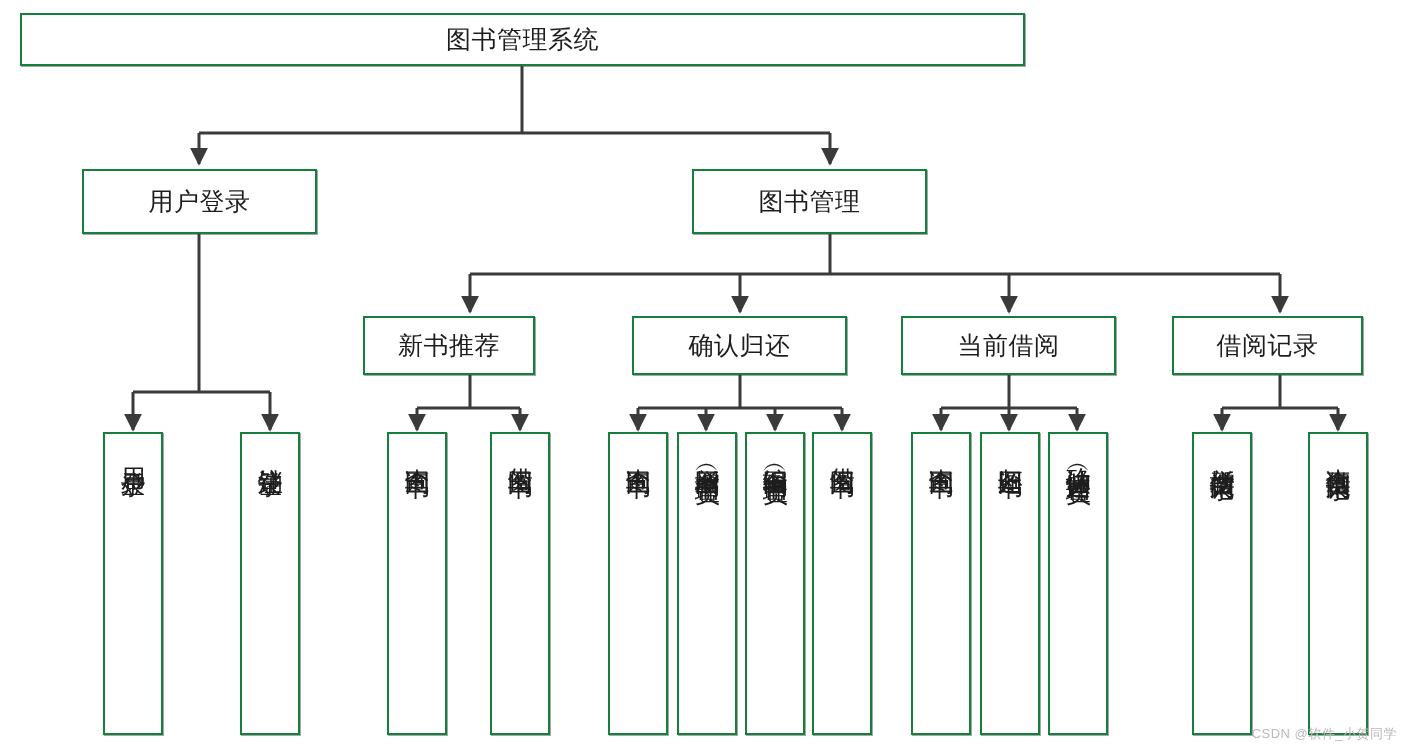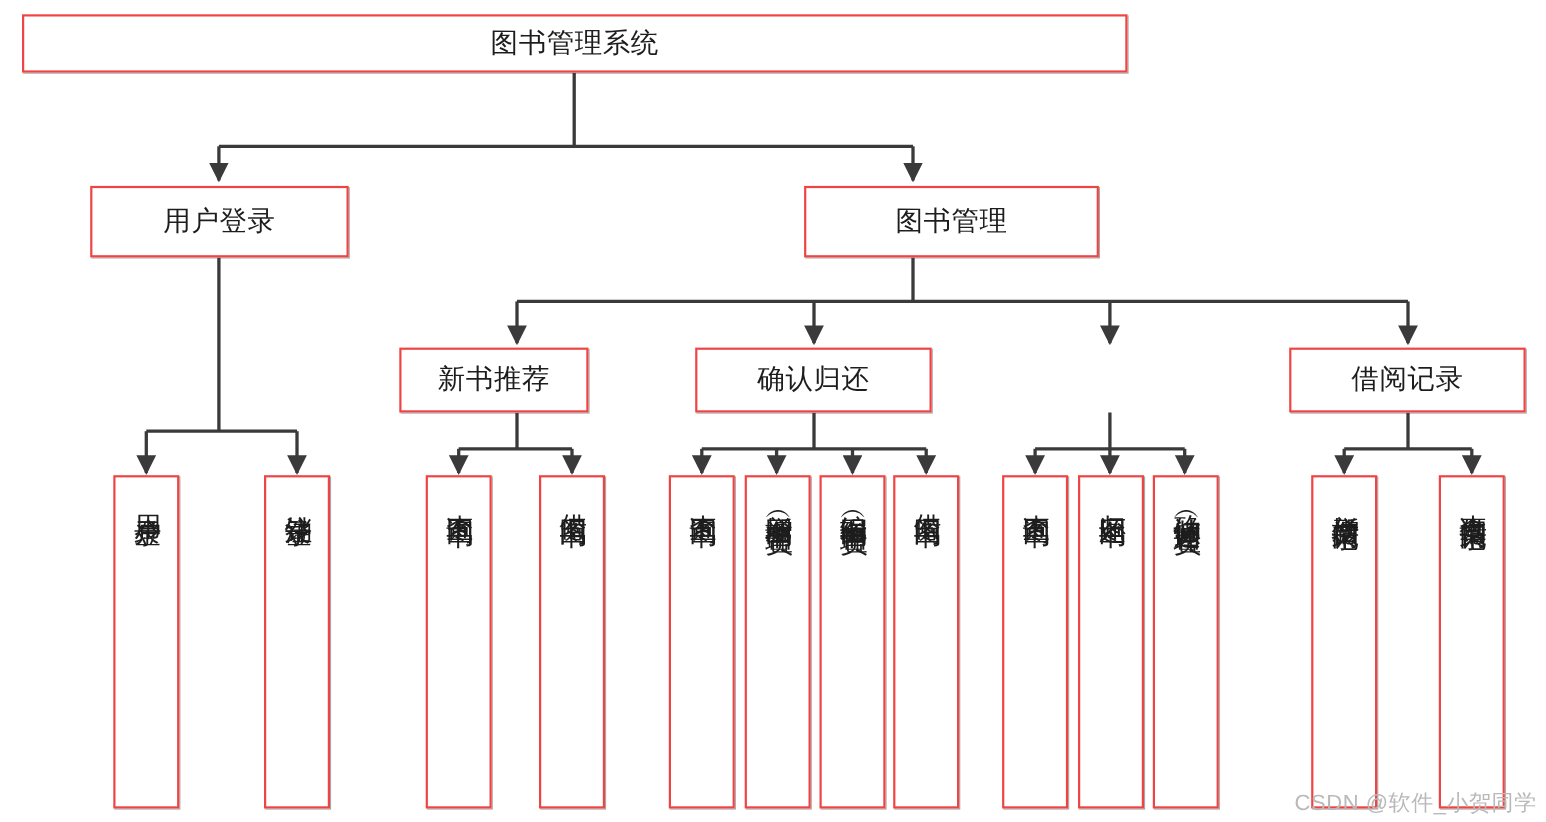--- a/index.html
+++ b/index.html
@@ -23,21 +23,21 @@
     left: 0;
     top: 0;
     width: 1405px;
     height: 747px;
     pointer-events: none;
   }
   .node {
     position: absolute;
     box-sizing: border-box;
     background: #ffffff;
-    border: 2px solid #ef4444;
+    border: 2px solid #15803d;
     box-shadow: 1px 1px 0 rgba(60,60,60,0.45);
     display: flex;
     align-items: center;
     justify-content: center;
     color: #1d1d1d;
   }
   .node .node-label {
     display: block;
     text-align: center;
     line-height: 1.25;
@@ -61,21 +61,21 @@
     text-orientation: upright;
     font-size: 25px;
     line-height: 1.18;
     letter-spacing: 2px;
     max-height: 100%;
   }
   .watermark {
     position: absolute;
     right: 8px;
     bottom: 4px;
-    font-size: 20px;
+    font-size: 13px;
     color: #b9b9b9;
     white-space: nowrap;
     letter-spacing: 0.5px;
   }
 </style>
 </head>
 <body>
 
 <div id="diagram-canvas">
 
@@ -129,31 +129,34 @@
     </g>
   </svg>
 
   <div class="node root horiz" style="left:20px; top:13px; width:1005px; height:53px;">
     <span class="node-label">图书管理系统</span>
   </div>
 
   <div class="node horiz" style="left:82px; top:169px; width:235px; height:65px;">
     <span class="node-label">用户登录</span>
   </div>
-  <div class="node horiz" style="left:731px; top:169px; width:268px; height:65px;">
+  <div class="node horiz" style="left:692px; top:169px; width:235px; height:65px;">
     <span class="node-label">图书管理</span>
   </div>
 
   <div class="node horiz" style="left:363px; top:316px; width:172px; height:59px;">
     <span class="node-label">新书推荐</span>
   </div>
   <div class="node horiz" style="left:632px; top:316px; width:215px; height:59px;">
     <span class="node-label">确认归还</span>
   </div>
-  <div class="node horiz" style="left:1172px; top:316px; width:215px; height:59px;">
+  <div class="node horiz" style="left:901px; top:316px; width:215px; height:59px;">
+    <span class="node-label">当前借阅</span>
+  </div>
+  <div class="node horiz" style="left:1172px; top:316px; width:191px; height:59px;">
     <span class="node-label">借阅记录</span>
   </div>
 
   <div class="node vert" style="left:103px; top:432px; width:60px; height:303px;">
     <span class="node-label">用户登录</span>
   </div>
   <div class="node vert" style="left:240px; top:432px; width:60px; height:303px;">
     <span class="node-label">注销登录</span>
   </div>
 

